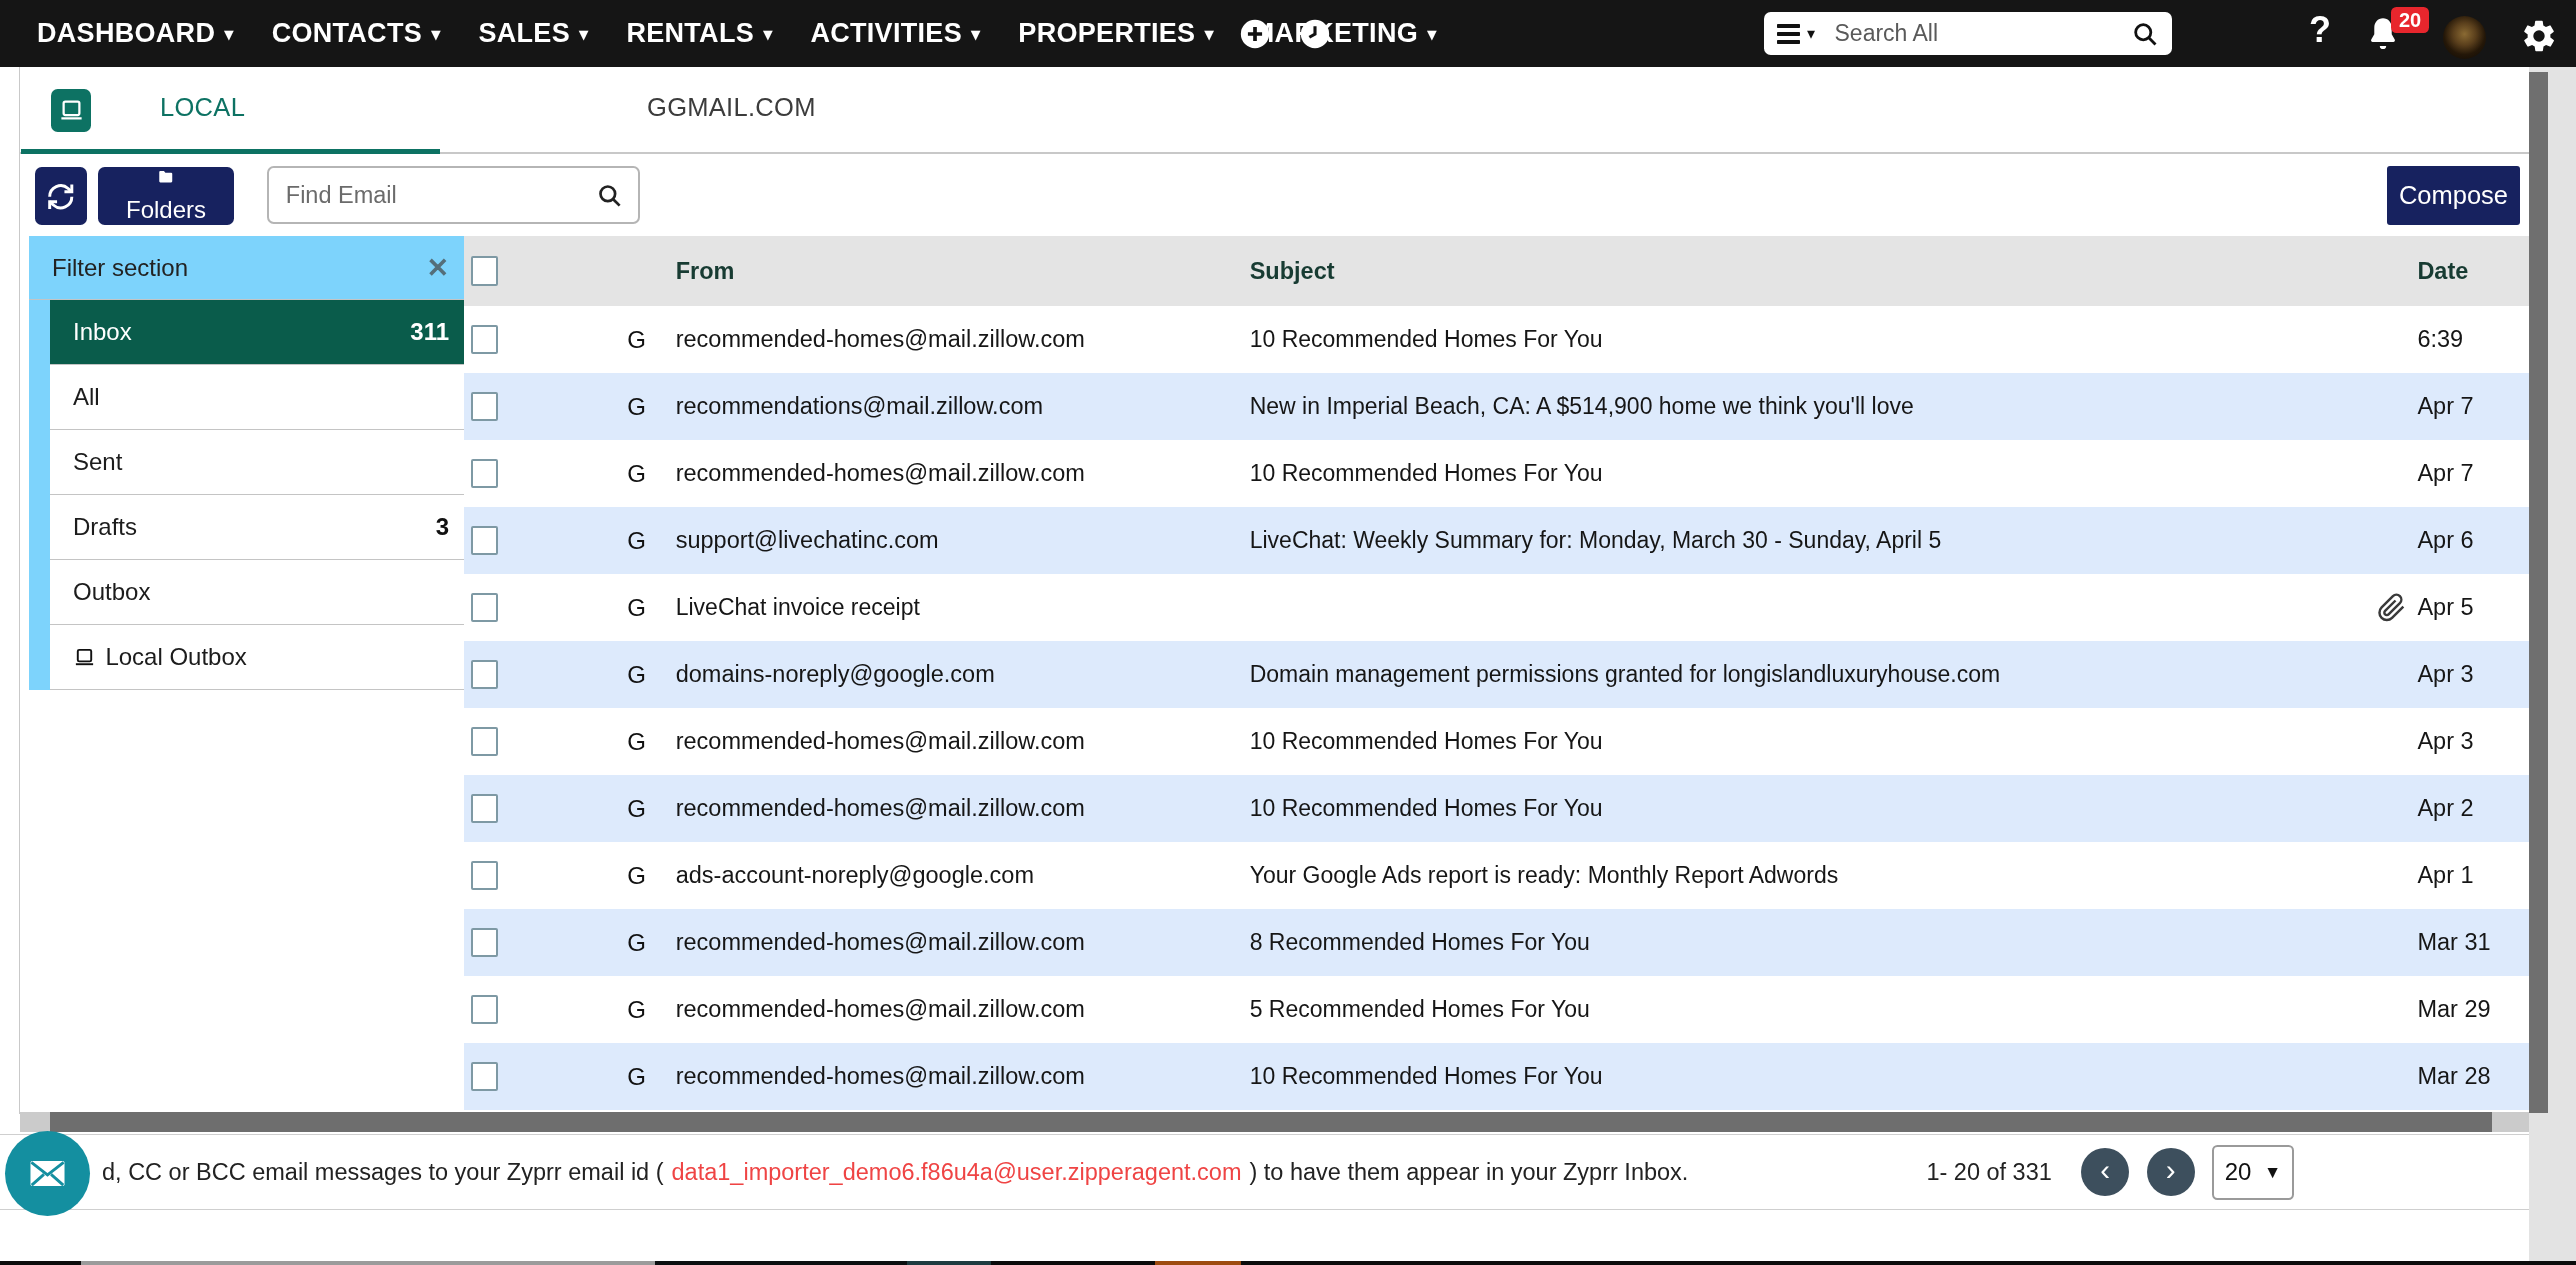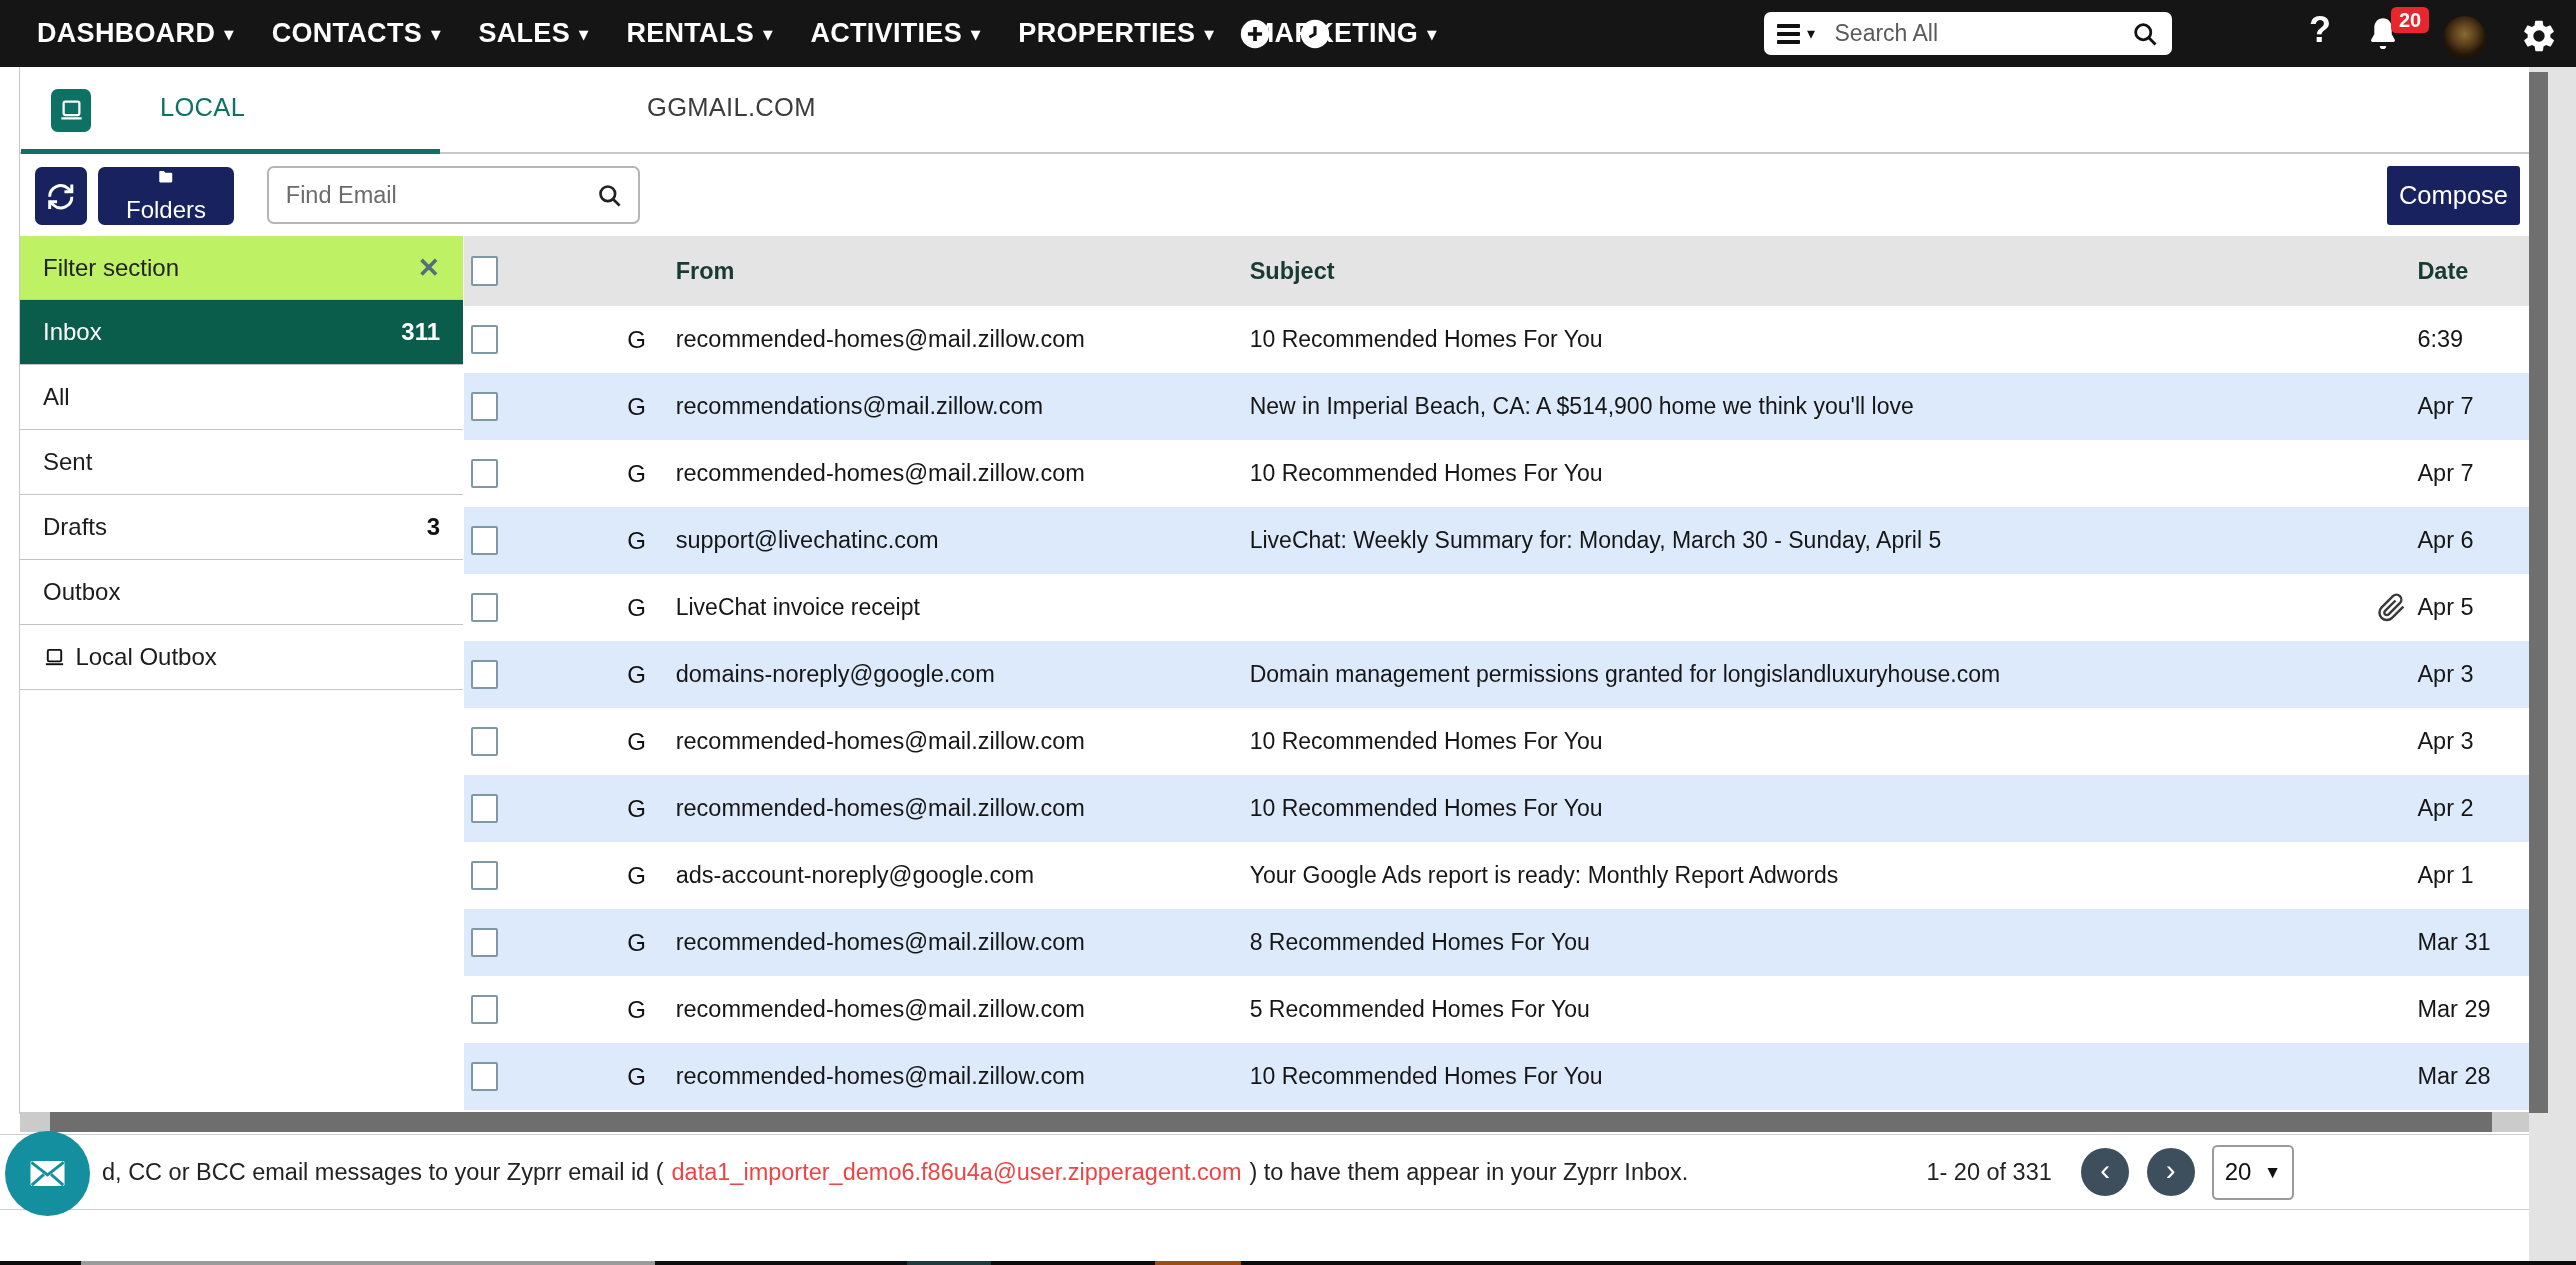--- a/index.html
+++ b/index.html
@@ -53,25 +53,25 @@
   .refresh-btn svg{width:29.5px;height:29.5px;color:#fff;}
   .folders-btn{position:absolute;left:78px;top:13.4px;width:136px;height:58px;gap:10.7px;font-size:24px;flex-direction:column;}
   .folders-btn svg{width:25.5px;height:25.5px;color:#fff;}
   .find-box{position:absolute;left:247px;top:12px;width:373px;height:58px;border:2px solid #b5b5b5;border-radius:6.7px;box-sizing:border-box;background:#fff;display:flex;align-items:center;padding:0 14.8px;}
   .find-box input{flex:1;border:none;outline:none;font-size:23.5px;color:#333;font-family:"Liberation Sans",sans-serif;min-width:0;}
   .find-box input::placeholder{color:#6b6b6b;}
   .find-box .mag{width:27px;height:27px;color:#222;flex:none;}
   .compose-btn{position:absolute;left:2367px;top:12px;width:133px;height:59px;font-size:25.5px;border-radius:3px;}
 
   
-  .sidebar{position:absolute;left:20px;top:236px;width:443px;background:#bef264;}
+  .sidebar{position:absolute;left:29px;top:236px;width:443px;background:#7dd3fc;}
   .side-header{height:63px;display:flex;align-items:center;justify-content:space-between;padding:0 23px;border-bottom:1.3px solid #c4c4c4;}
   .side-title{font-size:24px;color:#222;}
   .side-close{font-size:27px;color:#546e7a;font-weight:700;cursor:pointer;}
-  .side-item{height:64px;display:flex;align-items:center;padding:0 23px;border-bottom:1.3px solid #c4c4c4;background:#fff;cursor:pointer;}
+  .side-item{height:64px;display:flex;align-items:center;padding:0 23px;border-bottom:1.3px solid #c4c4c4;background:#fff;cursor:pointer;margin-left:21px;}
   .side-item .side-icon{display:none;width:23px;height:23px;margin-right:9.4px;color:#111;}
   .side-item.has-icon .side-icon{display:block;}
   .side-label{font-size:24px;color:#1c1c1c;flex:1;}
   .side-count{font-size:24px;font-weight:700;color:#111;}
   .side-item.active{background:#0a5c4b;}
   .side-item.active .side-label,.side-item.active .side-count{color:#fff;}
 
   
   .emails{position:absolute;left:464px;top:236px;width:2065px;}
   .erow{display:flex;align-items:center;height:67px;background:#fff;}

